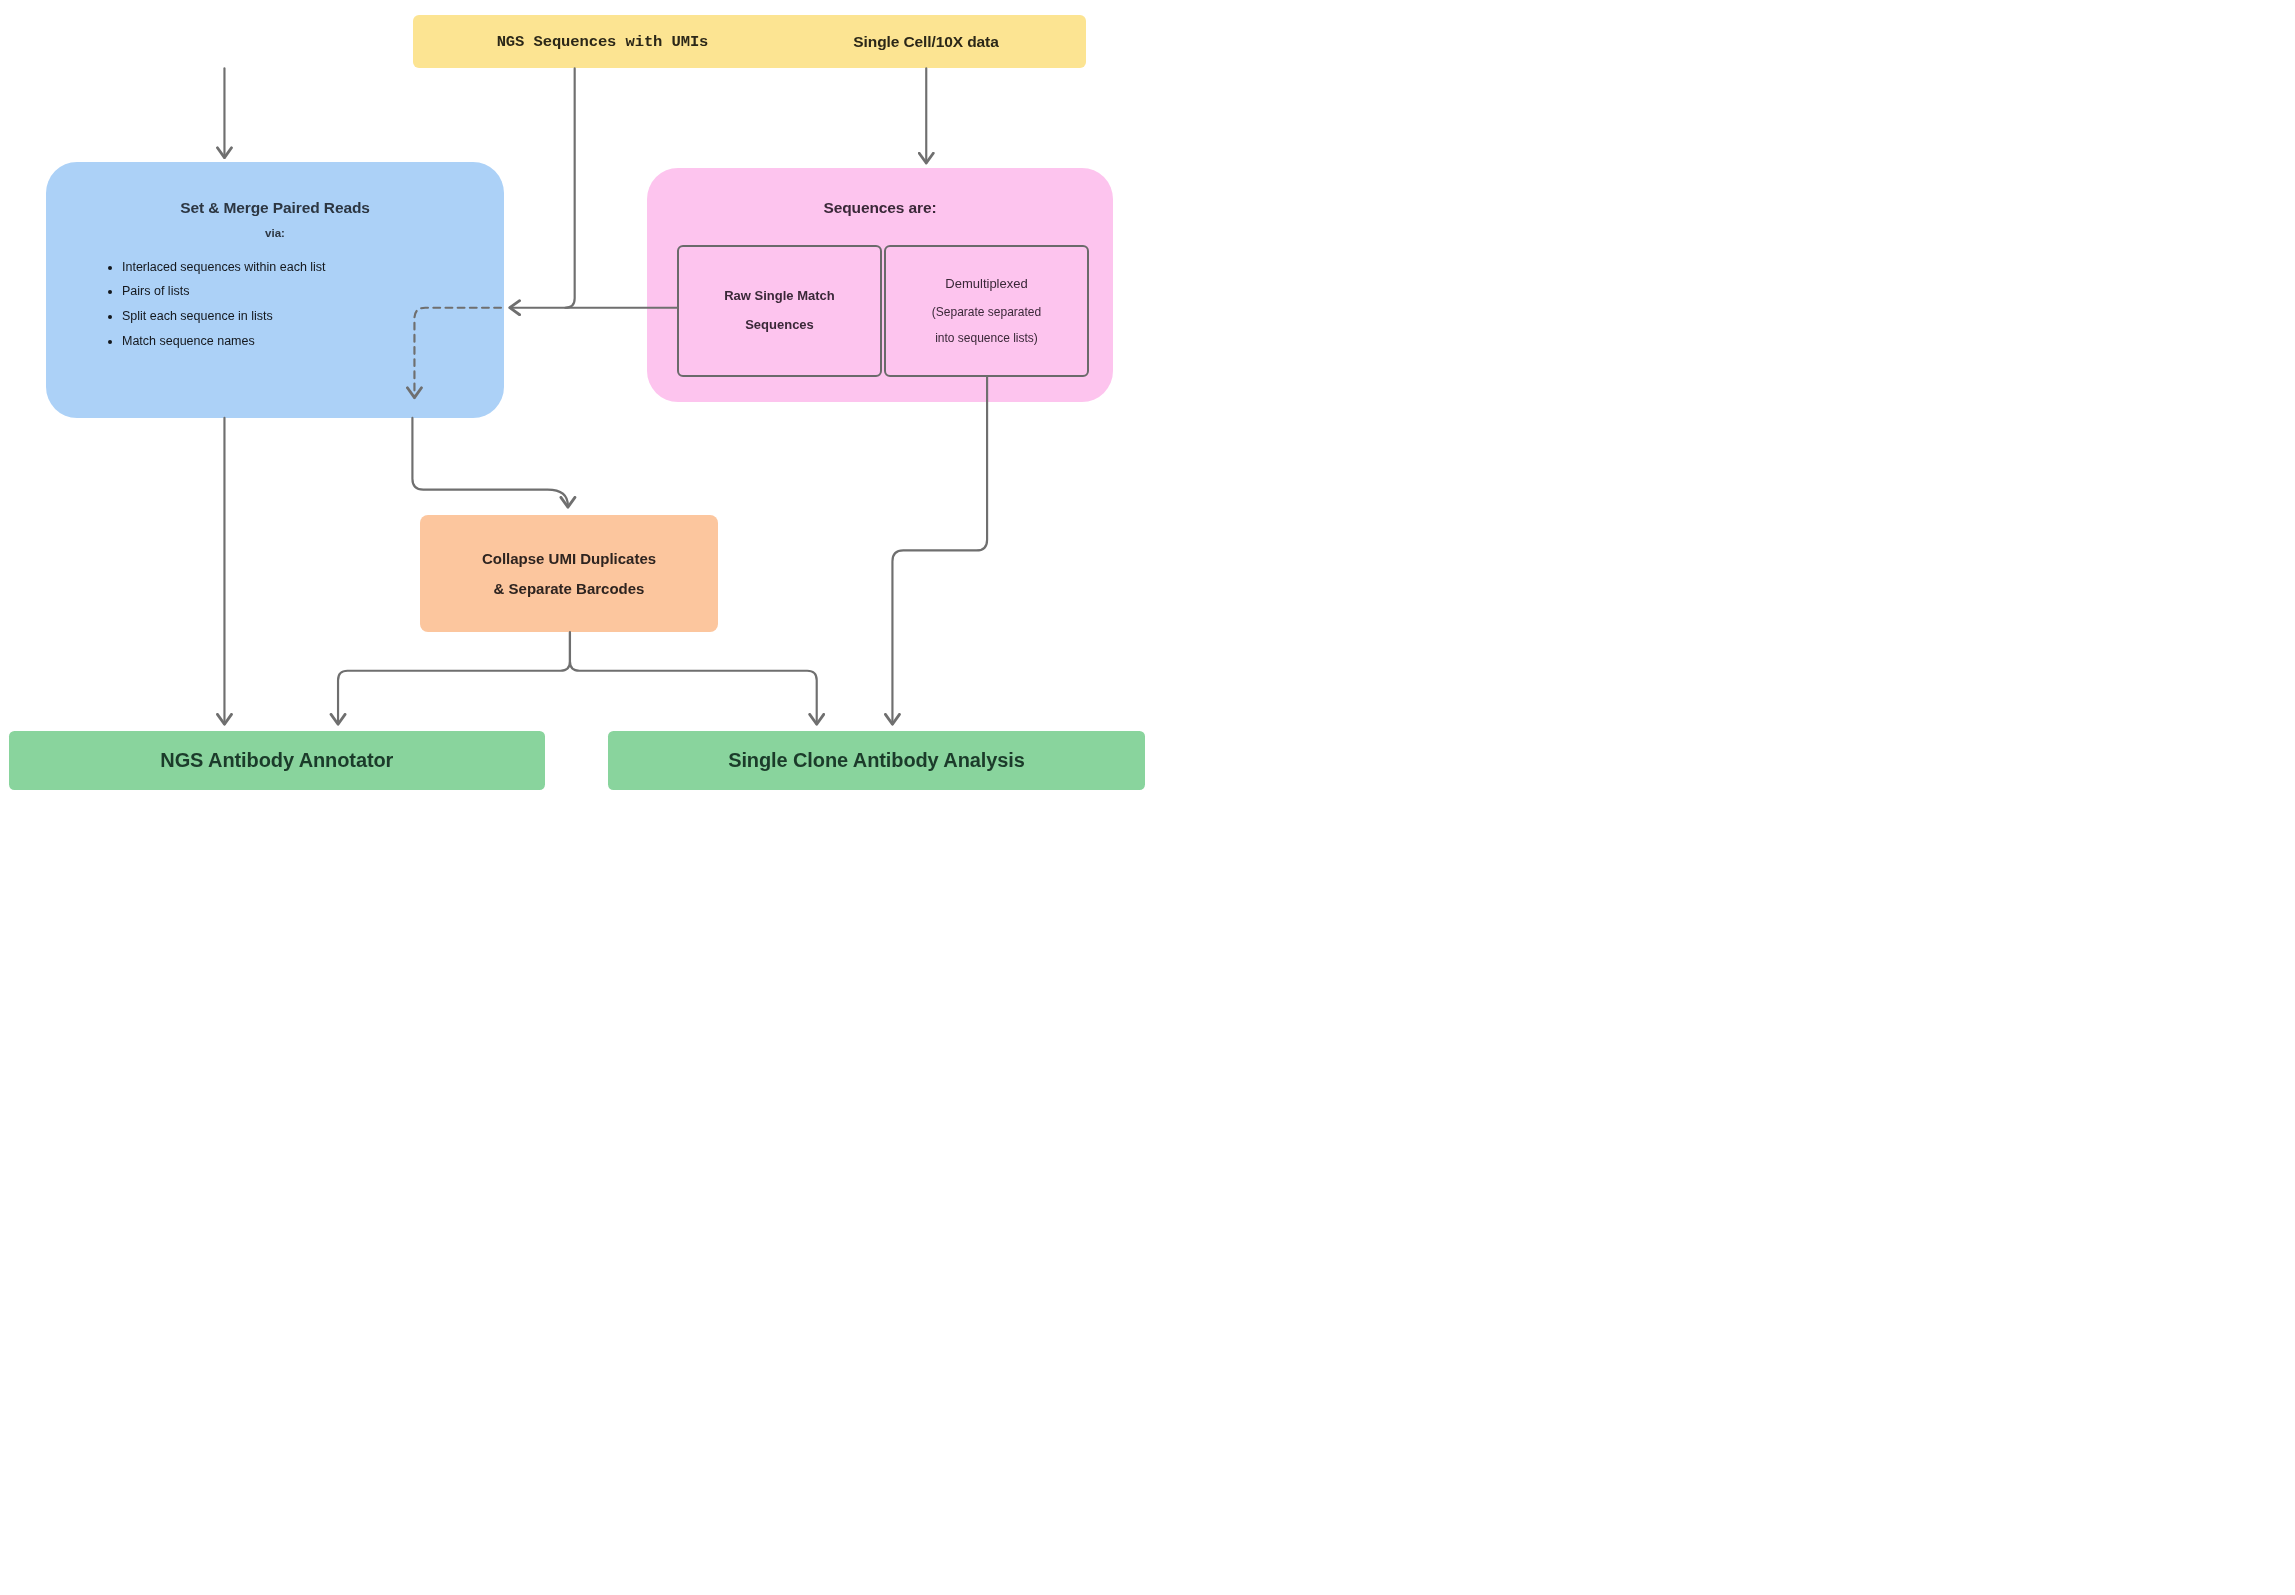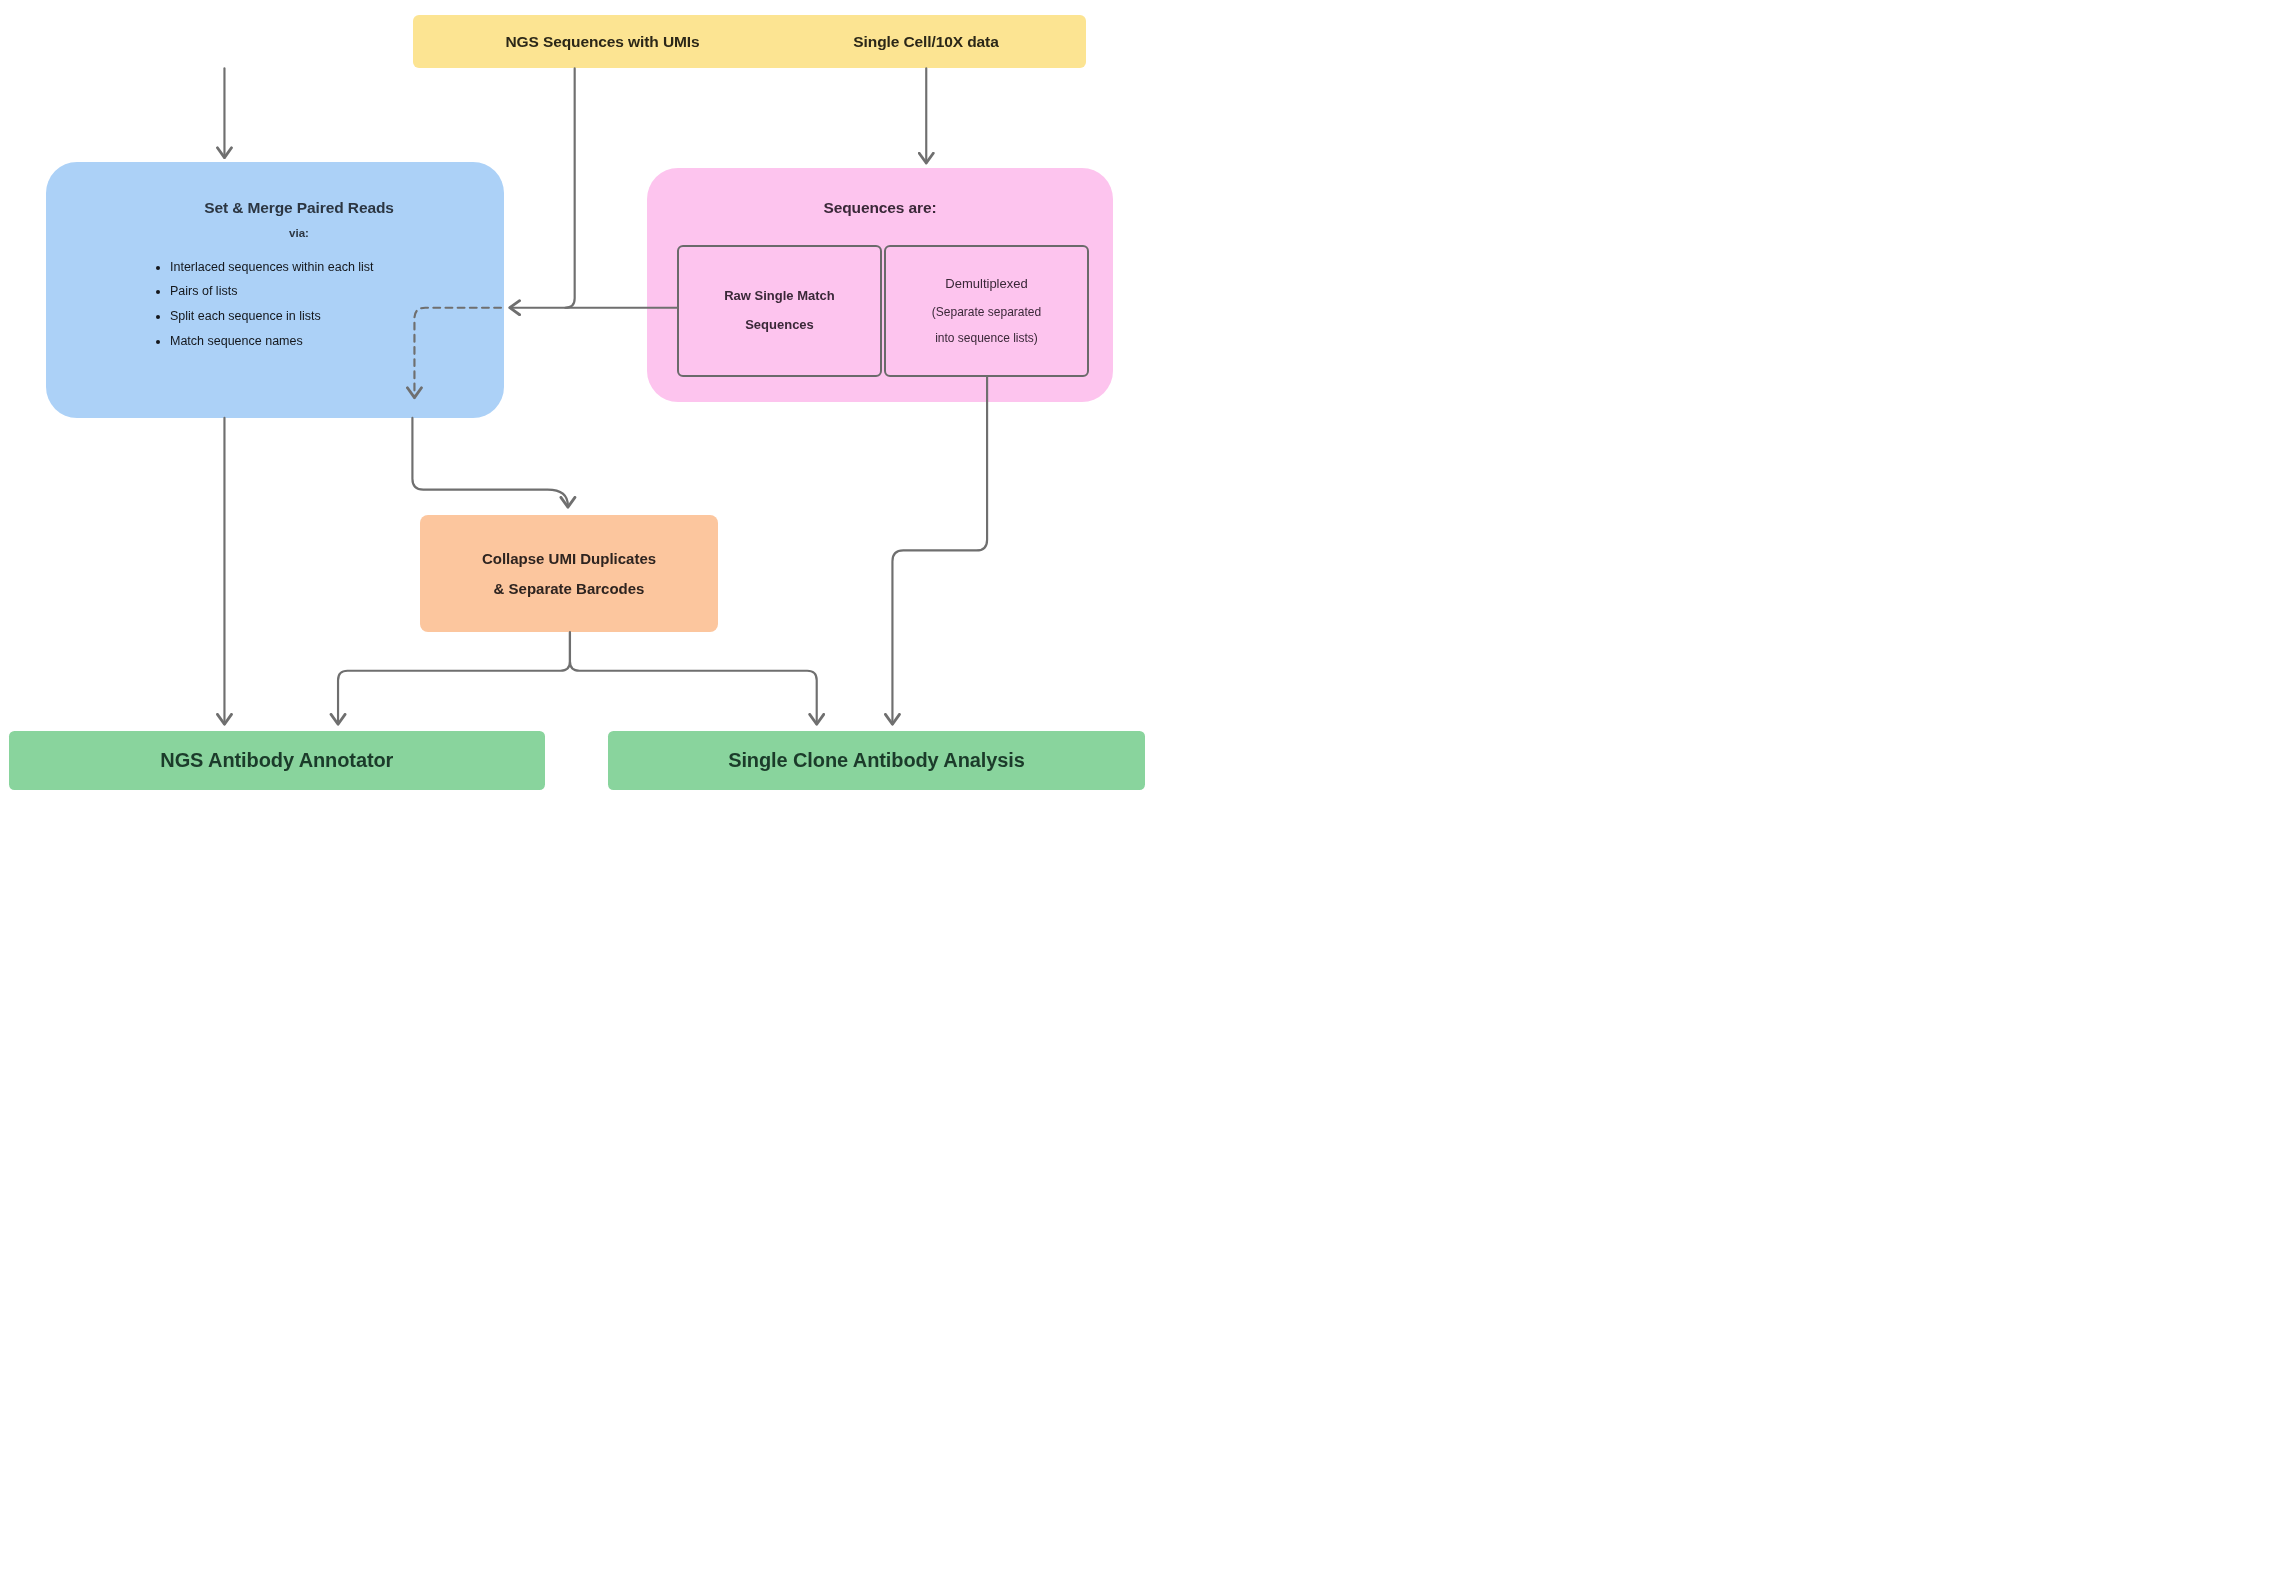--- a/index.html
+++ b/index.html
@@ -9,29 +9,28 @@
   }
   .node{position:absolute;box-sizing:border-box;display:flex;align-items:center;justify-content:center;text-align:center;}
   .node .lbl{letter-spacing:-0.1px;}
 
   
   .yellow{
     background:var(--yellow,#FCE492);border-radius:6px;height:53px;top:15px;
     font-weight:700;font-size:15.5px;color:#2B2718;
   }
   #box-ngs{left:62px;width:323px;}
-  #box-umi{left:413px;width:379px;}
+  #box-umi{left:413px;width:379px;font-family:Liberation Mono, monospace;}
   #box-10x{left:766px;width:320px;}
 
   
   .blue{
     left:46px;top:162px;width:458px;height:256px;background:var(--blue,#ACD1F7);
     border-radius:31px;flex-direction:column;justify-content:flex-start;align-items:stretch;
     color:#14171C;
-    padding-left:48px;
   }
   .blue .title{font-weight:700;font-size:15.5px;color:#2C3642;text-align:center;margin-top:37px;letter-spacing:-0.1px;}
   .blue .via{font-weight:700;font-size:11.5px;color:#2C3642;text-align:center;margin-top:9.5px;}
   .blue ul{margin:16px 0 0 0;padding:0 0 0 76px;list-style:disc;text-align:left;}
   .blue li{font-size:12.5px;line-height:1.98;color:#14171C;}
 
   
   .pink{
     left:647px;top:168px;width:466px;height:234px;background:var(--pink,#FDC4EE);
     border-radius:31px;flex-direction:column;justify-content:flex-start;color:#3A2838;

